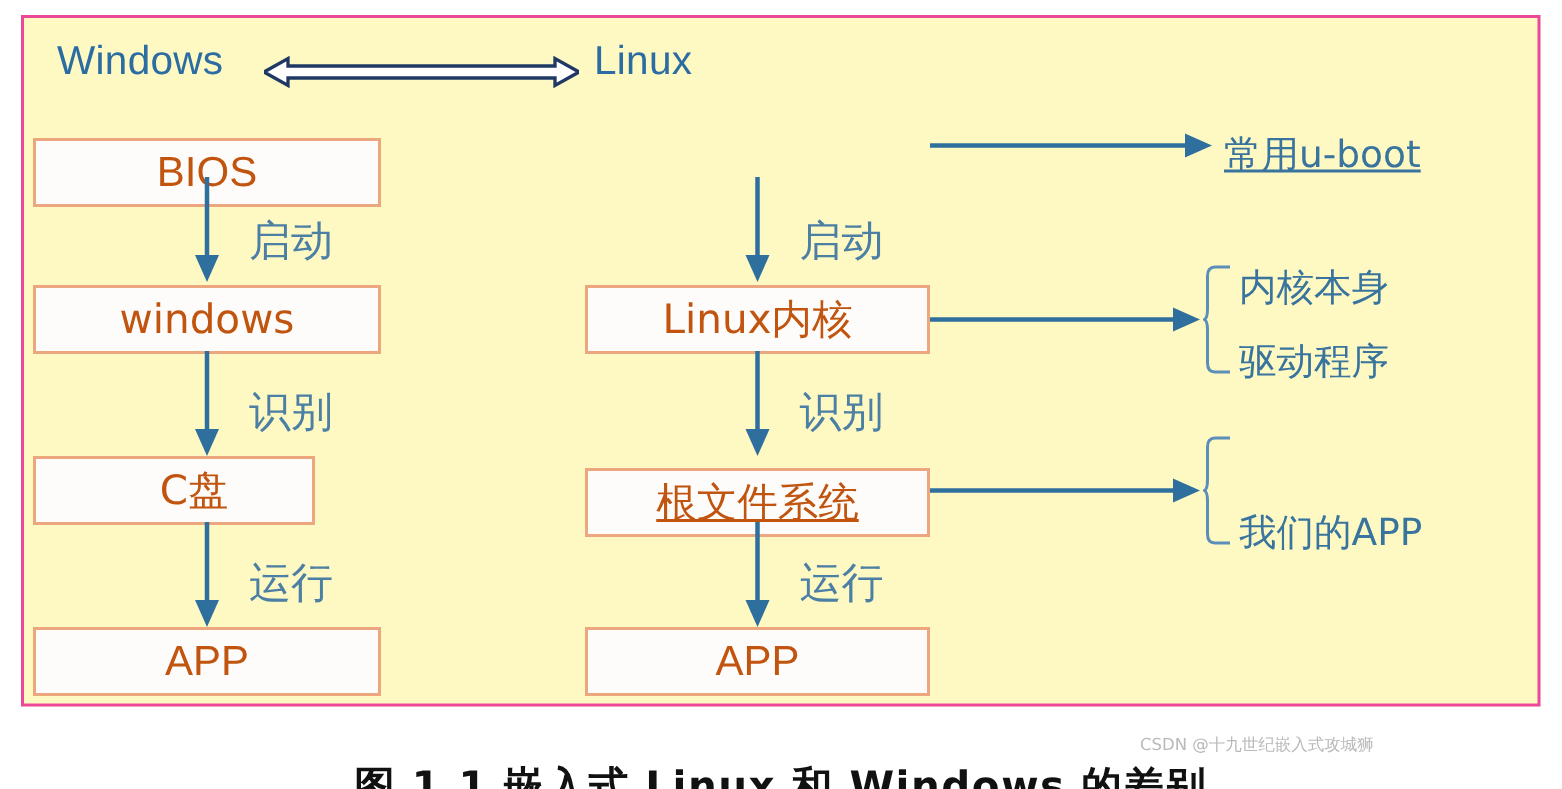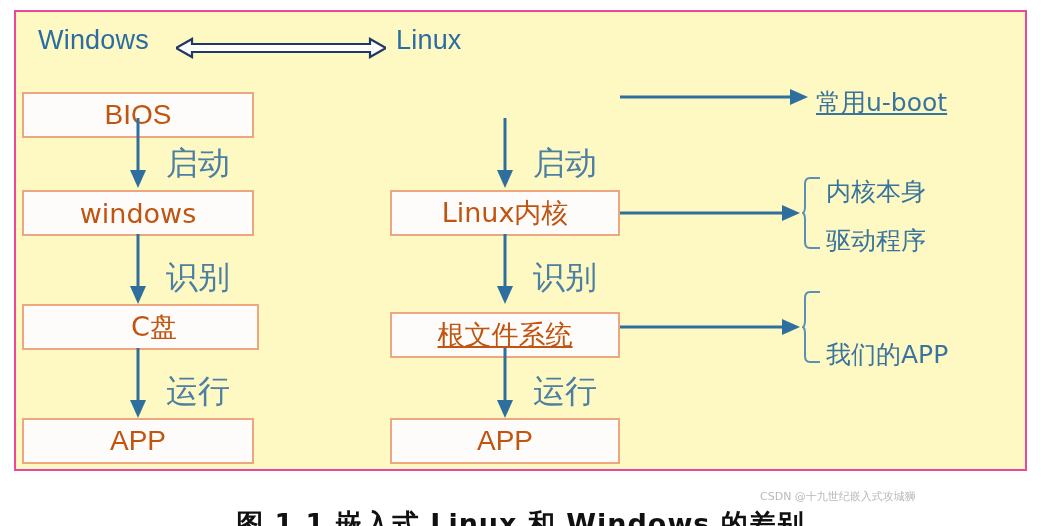--- a/index.html
+++ b/index.html
@@ -46,37 +46,37 @@
     color:#c1540f;
     display:flex;align-items:center;justify-content:center;
     font-size:28px;
     white-space:nowrap;
   }
   .node.cjk{font-family:"DejaVu Sans","Liberation Sans",sans-serif;font-size:27px;}
 
   
   #n-bios     {left:6px; top:62px; width:232px;height:46px;margin-top:18px;}
   #n-windows  {left:6px; top:178px;width:232px;height:46px;}
-  #n-cdisk    {left:6px; top:292px;width:237px;height:46px;padding-left:27px;}
+  #n-cdisk    {left:6px; top:292px;width:188px;height:46px;padding-left:27px;}
   #n-app-w    {left:6px; top:406px;width:232px;height:46px;}
 
   
   #n-bootloader{left:374px;top:62px; width:230px;height:46px;}
   #n-kernel    {left:374px;top:178px;width:230px;height:46px;}
   #n-rootfs    {left:374px;top:300px;width:230px;height:46px;text-decoration:underline;}
   #n-app-l     {left:374px;top:406px;width:230px;height:46px;}
 
   
   .vconn{position:absolute;width:20px;height:72px;}
   #v-w1{left:112px;top:106px;} #v-w2{left:112px;top:222px;} #v-w3{left:112px;top:336px;}
   #v-l1{left:479px;top:106px;} #v-l2{left:479px;top:222px;} #v-l3{left:479px;top:336px;}
 
   
   .edge-label{
-    position:absolute;font-size:32px;color:#4c7fa4;white-space:nowrap;
+    position:absolute;font-size:28px;color:#4c7fa4;white-space:nowrap;
     font-family:"DejaVu Sans","Liberation Sans",sans-serif;
   }
   #lb-w1{left:150px;top:130px;} #lb-w2{left:150px;top:244px;} #lb-w3{left:150px;top:358px;}
   #lb-l1{left:517px;top:130px;} #lb-l2{left:517px;top:244px;} #lb-l3{left:517px;top:358px;}
 
   
   .hconn{position:absolute;height:18px;}
   #h-boot {left:604px;top:76px; width:190px;}
   #h-kern {left:604px;top:192px;width:182px;}
   #h-root {left:604px;top:306px;width:182px;}

